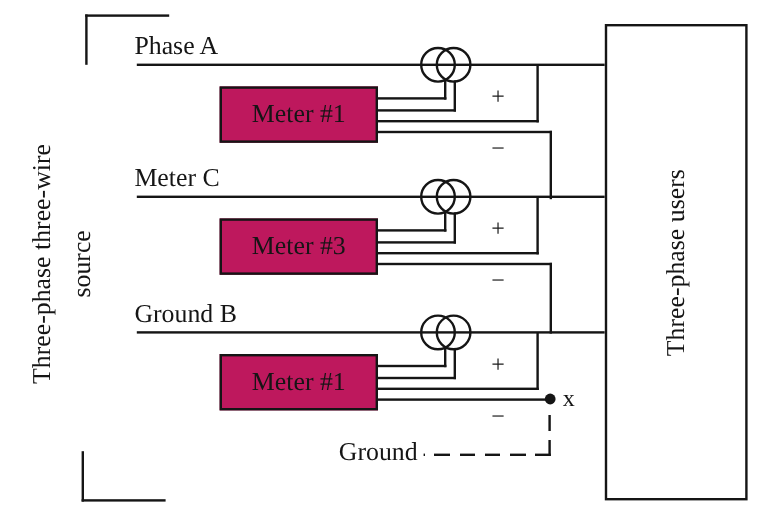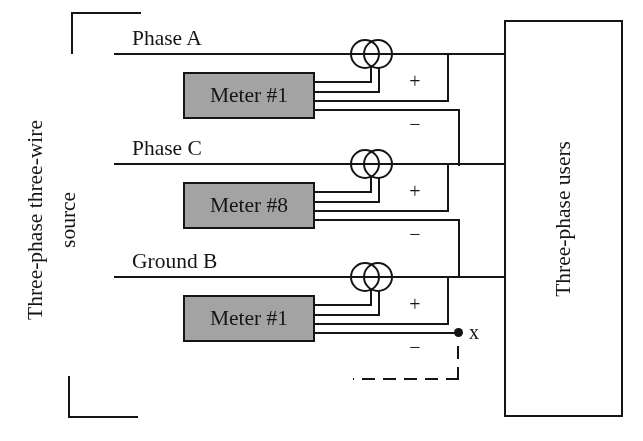--- a/index.html
+++ b/index.html
@@ -6,30 +6,30 @@
   .canvas{
     position:relative;width:643px;height:441px;background:#ffffff;
     font-family:"Liberation Serif","DejaVu Serif",serif;color:#151515;overflow:hidden;
   }
   
   .hline{position:absolute;height:2px;background:#151515;}
   .vline{position:absolute;width:2px;background:#151515;}
   
   .group{position:absolute;left:0;top:0;width:643px;height:0;overflow:visible;}
   .g1{top:54px;} .g2{top:164px;} .g3{top:277px;}
-  .phase-label{position:absolute;left:132px;top:-28px;font-size:21.5px;line-height:24px;white-space:nowrap;}
+  .phase-label{position:absolute;left:112px;top:-28px;font-size:21.5px;line-height:24px;white-space:nowrap;}
   .phase-line{position:absolute;left:114px;top:-1px;width:390px;height:2px;background:#151515;}
   .ct-ring{position:absolute;top:-15px;width:26px;height:26px;border:2px solid #151515;border-radius:50%;background:transparent;}
   .ct1{left:350px;} .ct2{left:363px;}
   .stub1{position:absolute;left:370px;top:12px;width:2px;height:17px;background:#151515;}
   .stub2{position:absolute;left:378px;top:13px;width:2px;height:26px;background:#151515;}
   .w-sec1{position:absolute;left:315px;top:27px;width:57px;height:2px;background:#151515;}
   .w-sec2{position:absolute;left:315px;top:37px;width:65px;height:2px;background:#151515;}
   .meter{position:absolute;left:183px;top:18px;width:128px;height:43px;border:2px solid #151515;
-         display:flex;align-items:center;justify-content:center;font-size:21.5px;background:#a3a3a3;}
+         display:flex;align-items:center;justify-content:center;font-size:21.5px;background:#be185d;}
   .w-plus{position:absolute;left:315px;top:46px;width:134px;height:2px;background:#151515;}
   .v-plus{position:absolute;left:447px;top:0;width:2px;height:48px;background:#151515;}
   .lbl-plus{position:absolute;left:406px;top:16px;width:18px;text-align:center;font-size:20px;line-height:22px;}
   .w-minus{position:absolute;left:315px;top:55px;width:145px;height:2px;background:#151515;}
   .g3 .w-minus{width:144px;}
   .v-minus{position:absolute;left:458px;top:55px;width:2px;background:#151515;}
   .g1 .v-minus{height:57px;}
   .g2 .v-minus{height:59px;}
   .lbl-minus{position:absolute;left:406px;top:59px;width:18px;text-align:center;font-size:20px;line-height:22px;}
   .gnd-dot{position:absolute;left:454px;top:51px;width:9px;height:9px;border-radius:50%;background:#151515;}
@@ -84,30 +84,30 @@
     </div>
     <div class="w-plus"></div>
     <div class="v-plus"></div>
     <div class="lbl-plus">+</div>
     <div class="w-minus"></div>
     <div class="v-minus"></div>
     <div class="lbl-minus">−</div>
   </div>
 
   <div class="group g2">
-    <div class="phase-label">Phase C</div>
+    <div class="phase-label">Meter C</div>
     <div class="phase-line"></div>
     <div class="stub1"></div>
     <div class="stub2"></div>
     <div class="w-sec1"></div>
     <div class="w-sec2"></div>
     <div class="ct-ring ct1"></div>
     <div class="ct-ring ct2"></div>
     <div class="meter">
-      <span>Meter #8</span>
+      <span>Meter #3</span>
     </div>
     <div class="w-plus"></div>
     <div class="v-plus"></div>
     <div class="lbl-plus">+</div>
     <div class="w-minus"></div>
     <div class="v-minus"></div>
     <div class="lbl-minus">−</div>
   </div>
 
   <div class="group g3">
@@ -124,20 +124,21 @@
     </div>
     <div class="w-plus"></div>
     <div class="v-plus"></div>
     <div class="lbl-plus">+</div>
     <div class="w-minus"></div>
     <div class="lbl-minus">−</div>
     <div class="gnd-dot"></div>
     <div class="lbl-x">x</div>
   </div>
 
+  <div class="ground-label">Ground</div>
   <div class="dash-h"></div>
   <div class="dash-v"></div>
 
   <div class="users-box">
     <div class="vtext">Three-phase users</div>
   </div>
 
 </div>
 
 </body></html>

